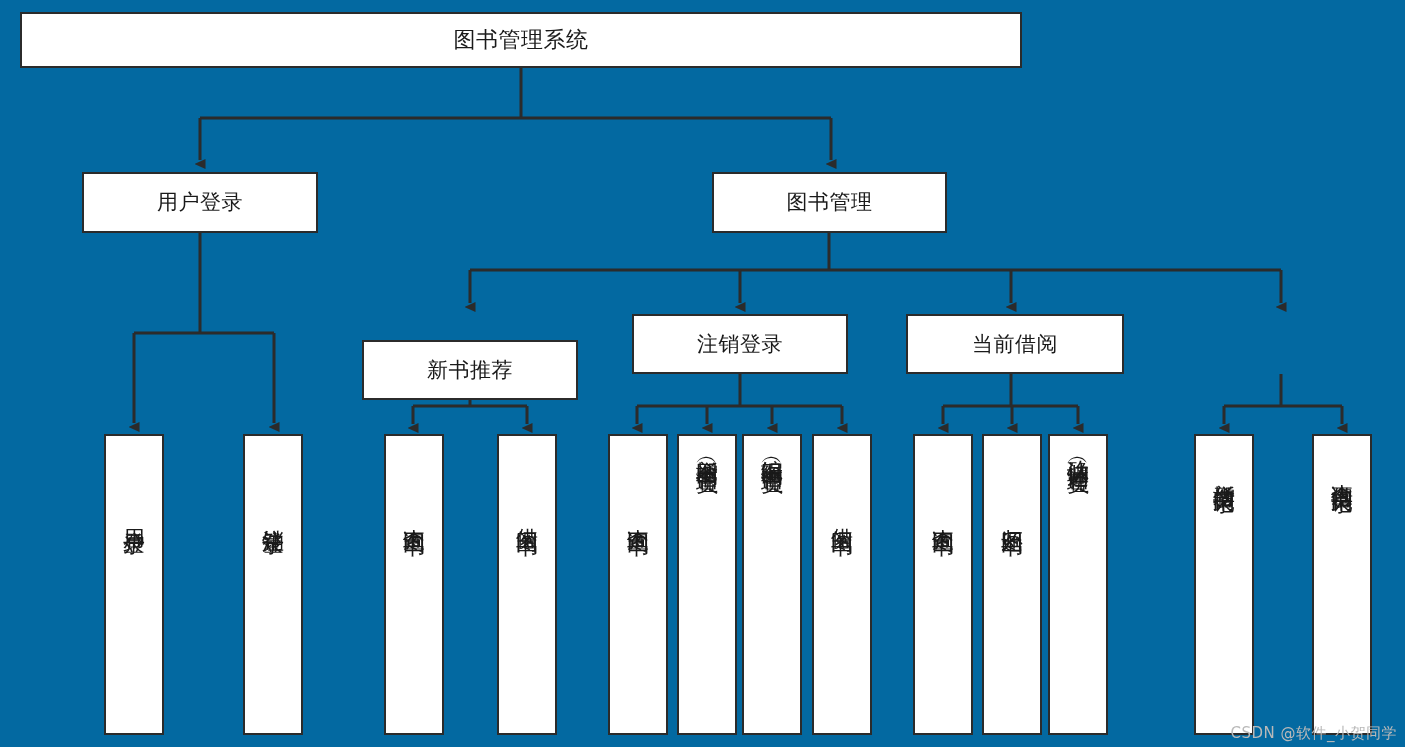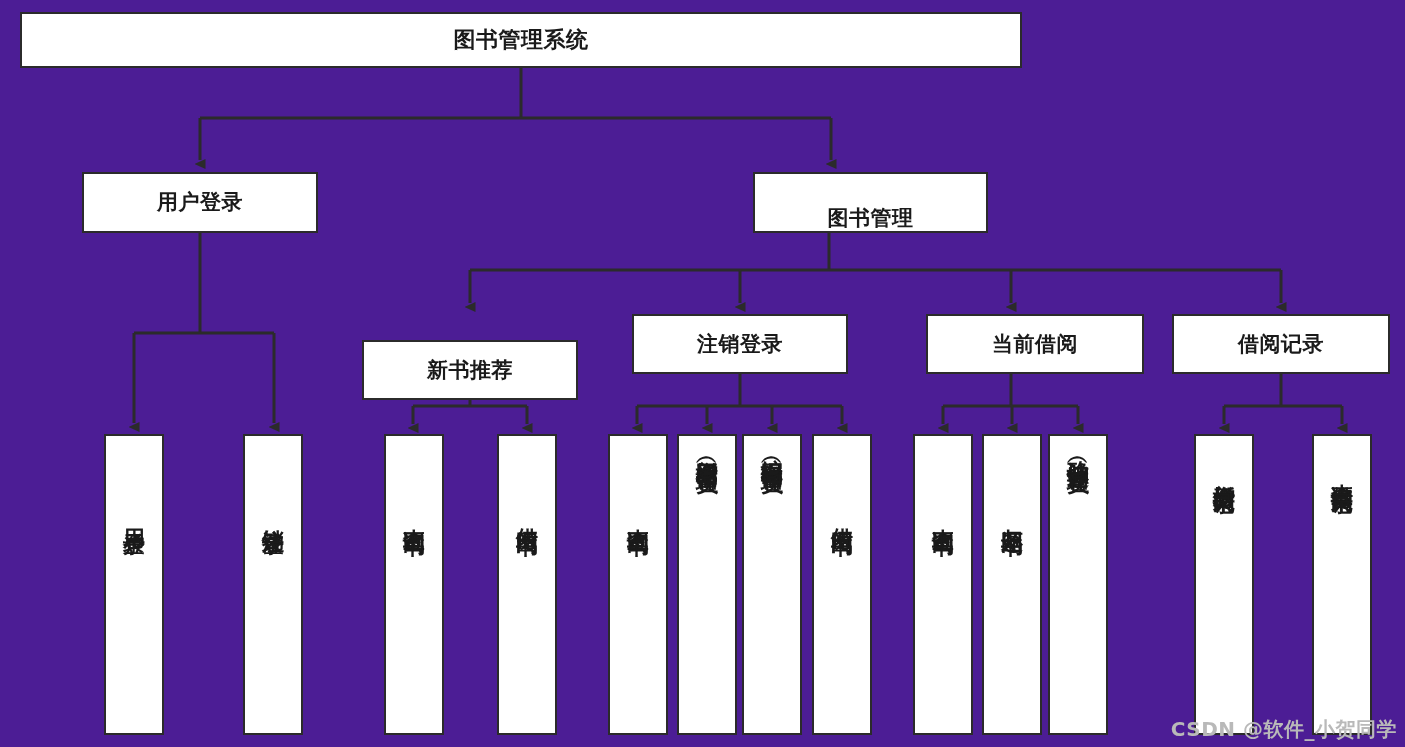--- a/index.html
+++ b/index.html
@@ -7,23 +7,22 @@
     padding: 0;
     background: #ffffff;
   }
   body {
     font-family: "DejaVu Sans", "Liberation Sans", sans-serif;
   }
   #canvas {
     position: relative;
     width: 1405px;
     height: 747px;
-    background: #4c1d95;
+    background: #0369a1;
     overflow: hidden;
-    font-weight: bold;
   }
   svg.edges {
     position: absolute;
     left: 0;
     top: 0;
     width: 1405px;
     height: 747px;
     pointer-events: none;
   }
   .node {
@@ -61,21 +60,21 @@
     text-orientation: upright;
     font-size: 22px;
     letter-spacing: 2px;
     line-height: 1;
     white-space: nowrap;
   }
   .watermark {
     position: absolute;
     right: 8px;
     bottom: 4px;
-    font-size: 20px;
+    font-size: 15px;
     color: #b9b9b9;
     font-family: "DejaVu Sans", "Liberation Sans", sans-serif;
     letter-spacing: 0.5px;
     white-space: nowrap;
   }
 </style>
 </head>
 <body>
 
 <div id="canvas">
@@ -130,35 +129,32 @@
     </g>
   </svg>
 
   <div class="node horiz root" style="left:20px; top:12px; width:1002px; height:56px;">
     <span class="label">图书管理系统</span>
   </div>
 
   <div class="node horiz" style="left:82px; top:172px; width:236px; height:61px;">
     <span class="label">用户登录</span>
   </div>
-  <div class="node horiz" style="left:753px; top:172px; width:235px; height:61px;align-items:flex-end;">
+  <div class="node horiz" style="left:712px; top:172px; width:235px; height:61px;">
     <span class="label">图书管理</span>
   </div>
 
   <div class="node horiz" style="left:362px; top:314px; width:216px; height:60px;margin-top:26px;">
     <span class="label">新书推荐</span>
   </div>
   <div class="node horiz" style="left:632px; top:314px; width:216px; height:60px;">
     <span class="label">注销登录</span>
   </div>
-  <div class="node horiz" style="left:926px; top:314px; width:218px; height:60px;">
+  <div class="node horiz" style="left:906px; top:314px; width:218px; height:60px;">
     <span class="label">当前借阅</span>
-  </div>
-  <div class="node horiz" style="left:1172px; top:314px; width:218px; height:60px;">
-    <span class="label">借阅记录</span>
   </div>
 
   <div class="node vert" style="left:104px; top:434px; width:60px; height:301px; padding-top:75px;">
     <span class="label">用户登录</span>
   </div>
   <div class="node vert" style="left:243px; top:434px; width:60px; height:301px; padding-top:75px;">
     <span class="label">注销登录</span>
   </div>
 
   <div class="node vert" style="left:384px; top:434px; width:60px; height:301px; padding-top:75px;">

